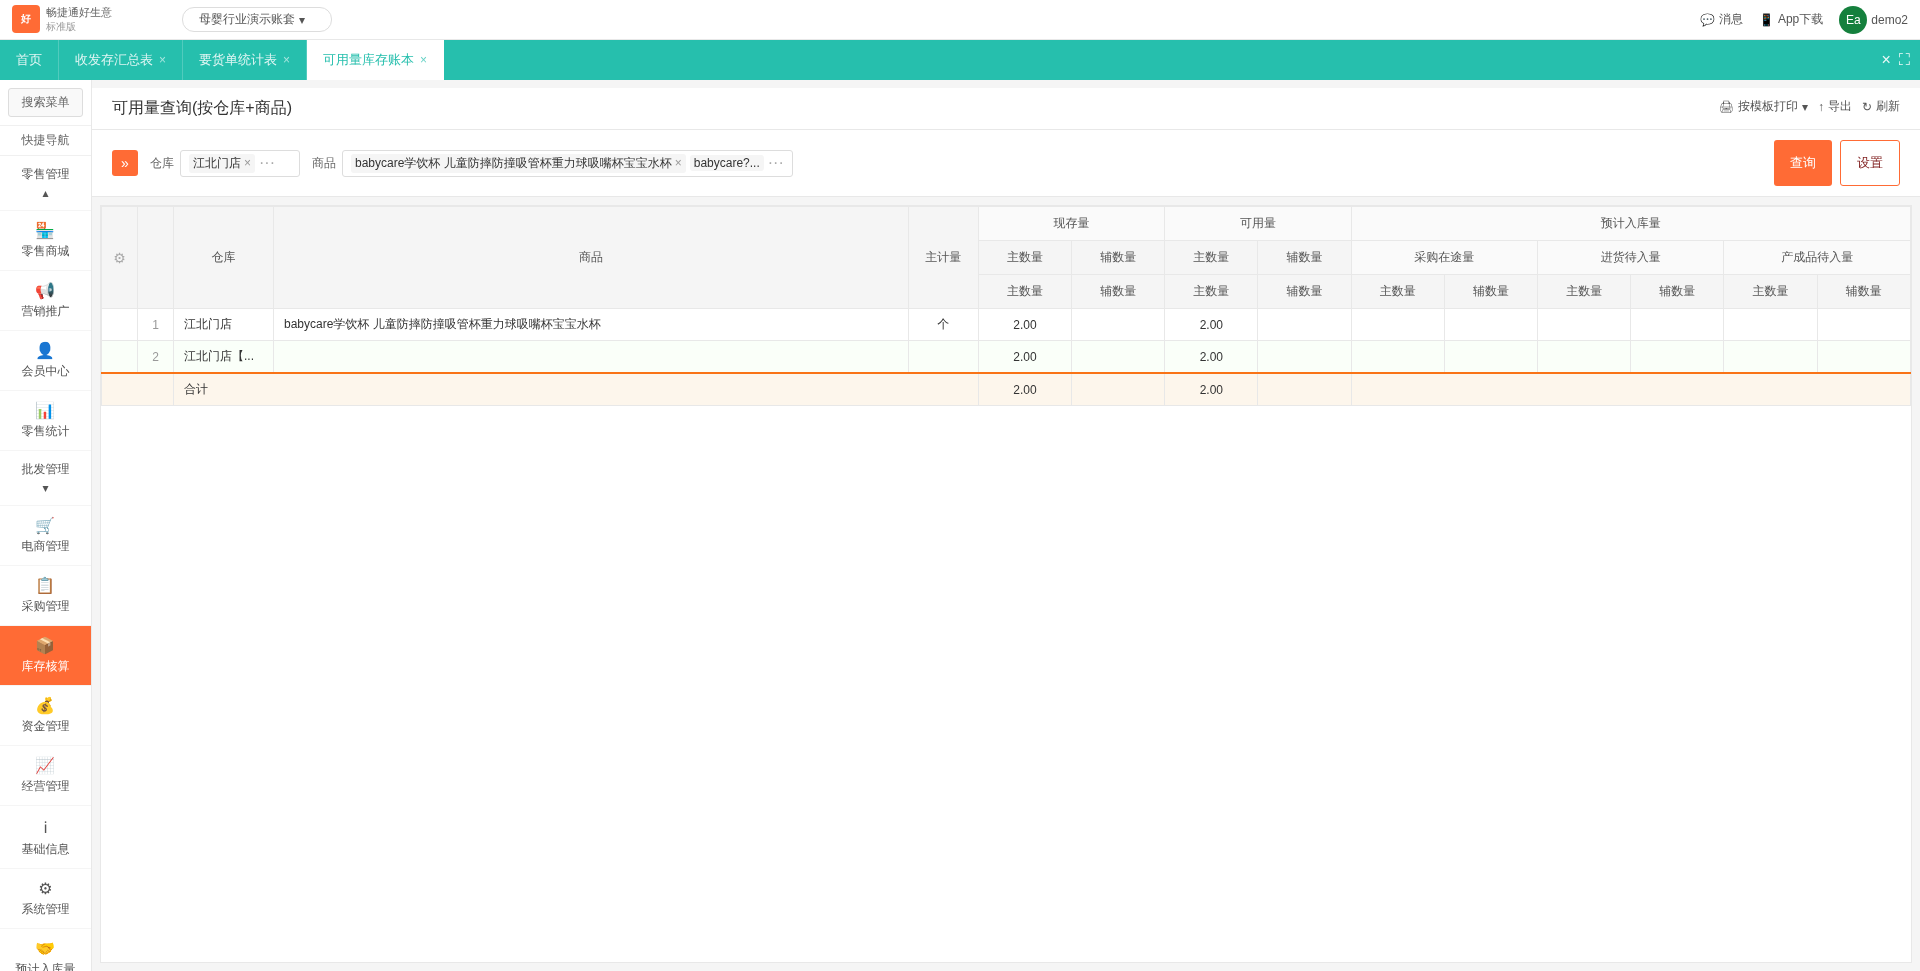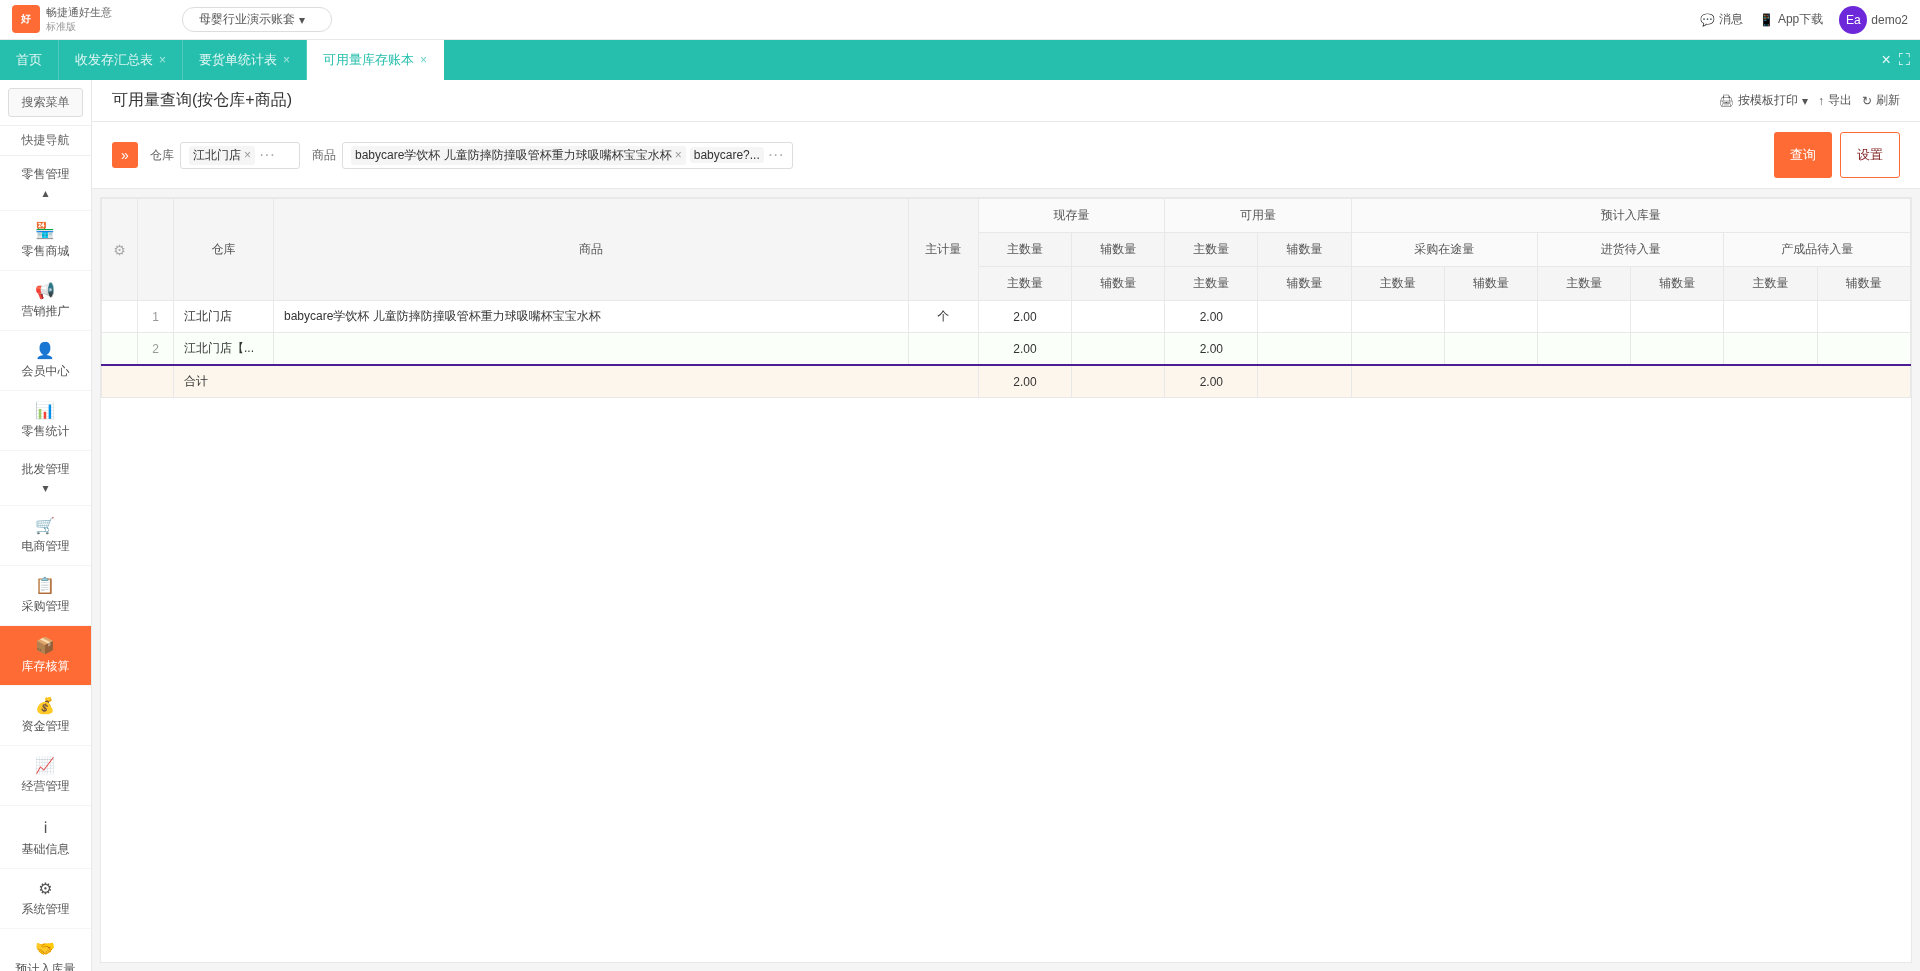--- a/index.html
+++ b/index.html
@@ -35,21 +35,21 @@
       display: flex; align-items: center; gap: 4px;
       border: 1px solid #ddd; border-radius: 12px;
       padding: 3px 16px; cursor: pointer; font-size: 12px; color: #555;
       min-width: 150px;
     }
     .top-bar-right {
       margin-left: auto;
       display: flex; align-items: center; gap: 16px;
     }
     .top-action { display: flex; align-items: center; gap: 4px; cursor: pointer; color: #555; font-size: 12px; }
-    .avatar { width: 28px; height: 28px; border-radius: 50%; background: #6d28d9; display: flex; align-items: center; justify-content: center; color: white; font-size: 12px; }
+    .avatar { width: 28px; height: 28px; border-radius: 50%; background: #15803d; display: flex; align-items: center; justify-content: center; color: white; font-size: 12px; }
 
     
     .tab-bar {
       height: 40px;
       background: #26bfad;
       display: flex;
       align-items: stretch;
       flex-shrink: 0;
     }
     .tab-item {
@@ -121,21 +121,21 @@
       flex-direction: column;
       overflow: hidden;
       background: #f5f5f5;
     }
 
     
     .page-header {
       background: #fff;
       padding: 10px 20px;
       border-bottom: 1px solid #e8e8e8;
-      display: flex; align-items: center; justify-content: space-between;
+      display: flex; align-items: flex-start; justify-content: space-between; margin-top: 8px;
     }
     .page-title { font-size: 16px; font-weight: 500; color: #333; }
     .page-actions { display: flex; align-items: center; gap: 10px; }
     .page-action-btn {
       display: flex; align-items: center; gap: 4px;
       font-size: 12px; color: #555; cursor: pointer;
     }
 
     
     .filter-area {
@@ -203,21 +203,21 @@
       padding: 7px 6px;
       text-align: center;
       color: #333;
     }
     .td-left { text-align: left; padding-left: 10px; }
     .th-group { background: #fafafa; }
 
     
     .table-footer {
       background: #fdf6ec;
-      border-top: 2px solid #4c1d95;
+      border-top: 2px solid #f97316;
     }
     .table-footer td {
       background: #fdf6ec;
       font-weight: 500;
     }
 
     
     ::-webkit-scrollbar { width: 6px; height: 6px; }
     ::-webkit-scrollbar-track { background: #f1f1f1; }
     ::-webkit-scrollbar-thumb { background: #ccc; border-radius: 3px; }

